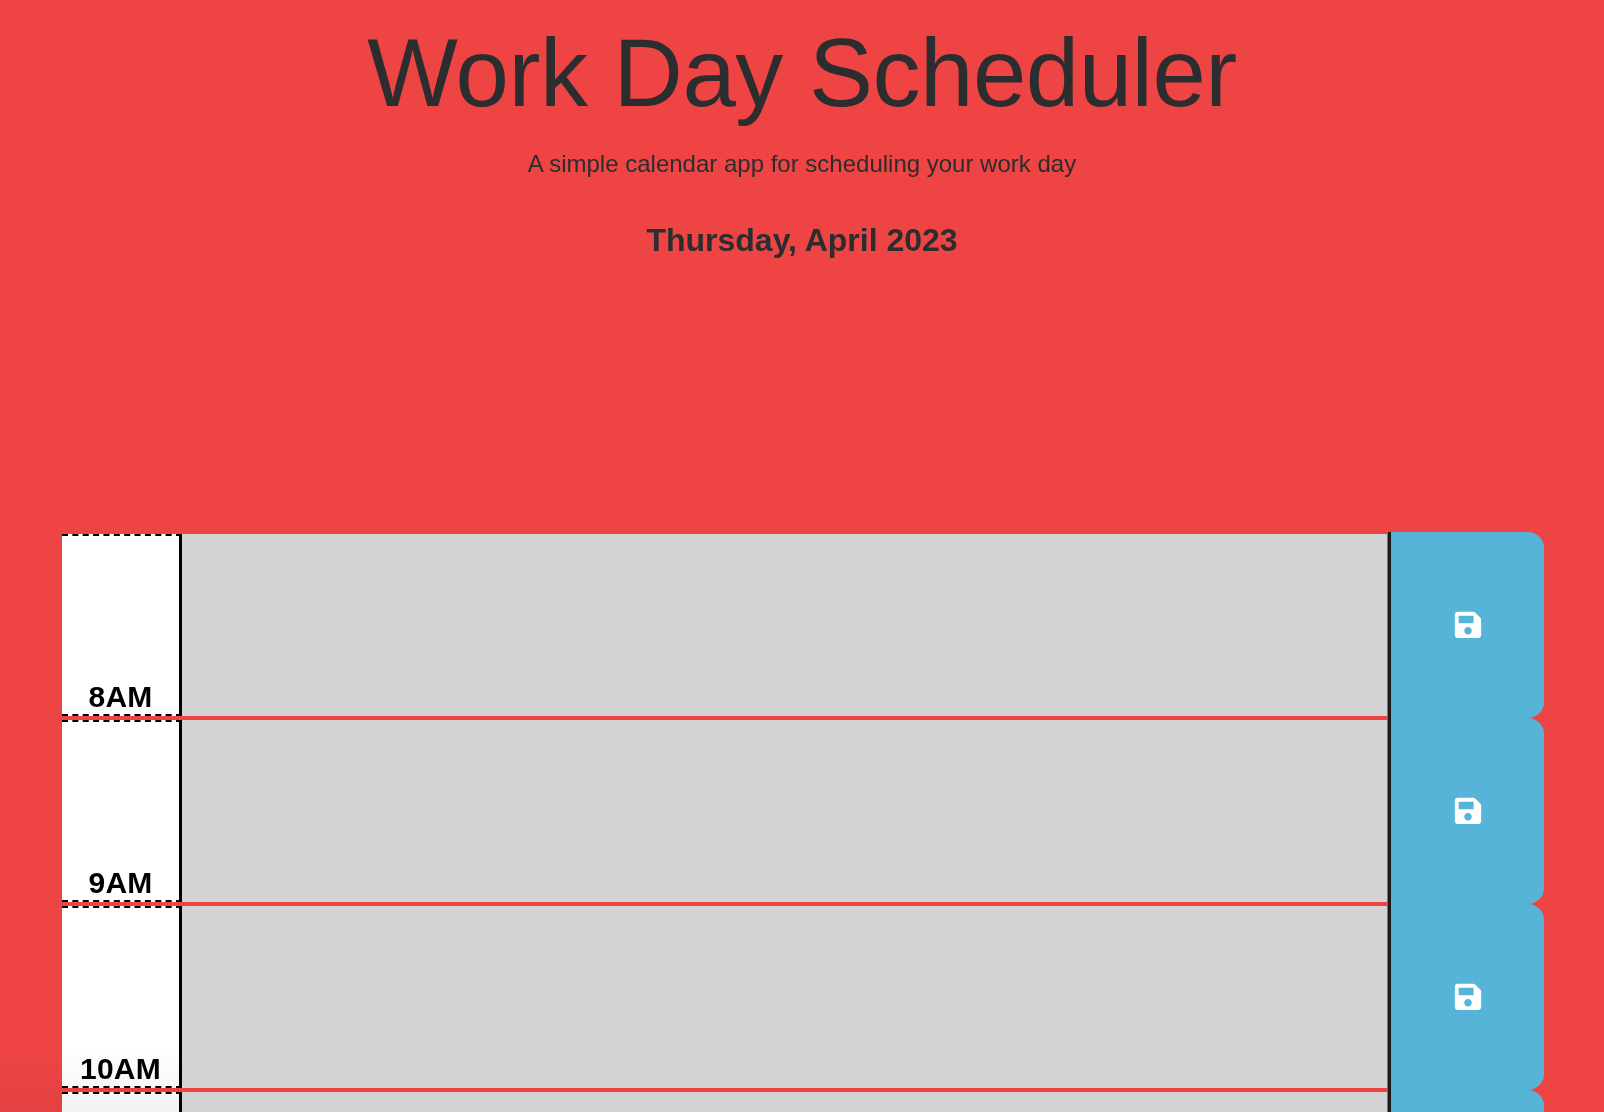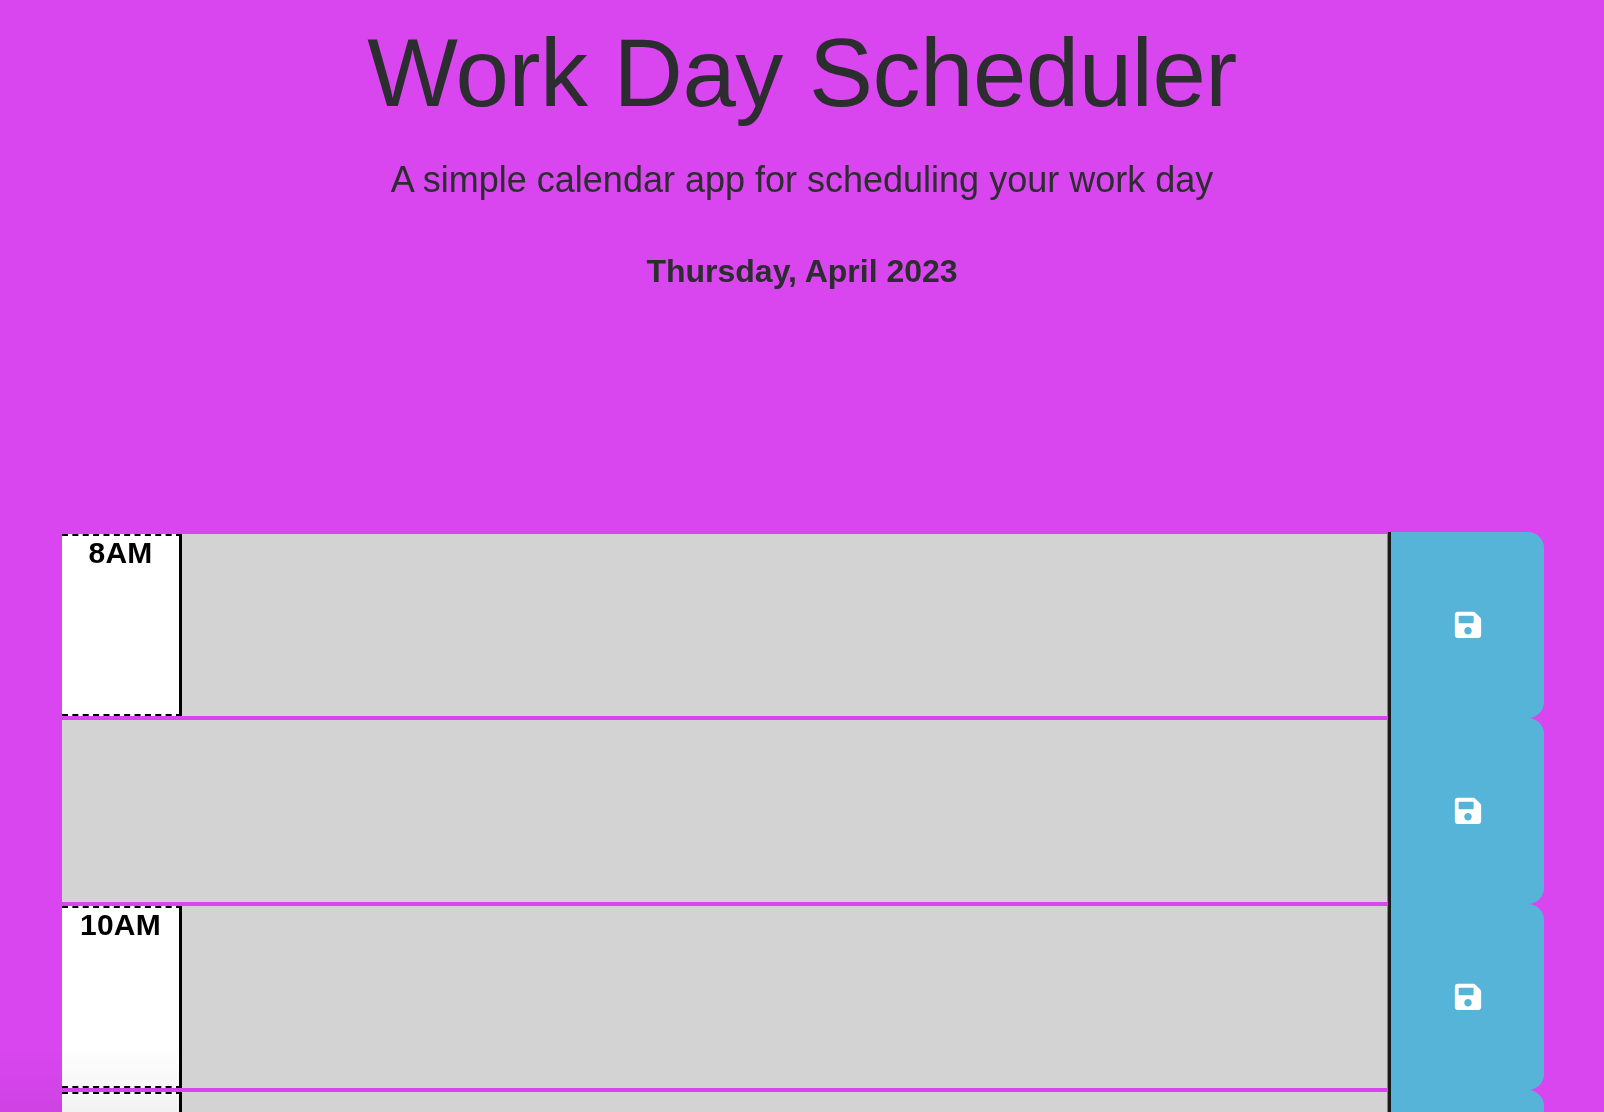--- a/index.html
+++ b/index.html
@@ -10,43 +10,43 @@
     height: 1112px;
     overflow: hidden;
     background: #ffffff;
     font-family: "Liberation Sans", sans-serif;
   }
 
   .page {
     position: relative;
     width: 1604px;
     height: 1112px;
-    background: #d946ef;
+    background: #ef4444;
   }
 
   
   .jumbotron {
     width: 100%;
     padding-top: 18px;
     text-align: center;
   }
 
   .app-title {
     margin: 0;
     font-size: 96px;
     line-height: 1.15;
     font-weight: 300;
     letter-spacing: -0.5px;
     color: #2b2d2f;
   }
 
   .app-subtitle {
-    margin: 8px;
+    margin: 0;
     padding-top: 22px;
-    font-size: 36px;
+    font-size: 24px;
     line-height: 1.2;
     font-weight: 400;
     color: #2b2d2f;
   }
 
   .current-day {
     margin: 0;
     padding-top: 42px;
     font-size: 32px;
     line-height: 1.2;
@@ -86,21 +86,21 @@
     align-items: stretch;
     height: 182px;
     margin-bottom: 4px;
   }
 
   .hour {
     flex: 0 0 120px;
     width: 120px;
     position: relative;
     display: flex;
-    align-items: flex-start;
+    align-items: flex-end;
     justify-content: center;
     background: #ffffff;
     border-top: 2px dashed #000000;
     border-bottom: 2px dashed #000000;
     border-right: 3px solid #000000;
     font-size: 30px;
     font-weight: 700;
     color: #000000;
     letter-spacing: 0.2px;
   }
@@ -179,20 +179,23 @@
     <button class="save-btn" type="button">
       <span class="save-icon">
         <svg viewBox="0 0 448 512" width="30" height="30" aria-hidden="true">
           <path fill="#ffffff" d="M433.1 129.1l-83.9-83.9A48 48 0 0 0 315.3 31H48C21.5 31 0 52.5 0 79v352c0 26.5 21.5 48 48 48h352c26.5 0 48-21.5 48-48V163.9a48 48 0 0 0-14.9-34.8zM224 416c-35.3 0-64-28.7-64-64s28.7-64 64-64 64 28.7 64 64-28.7 64-64 64zm96-304.5V212c0 6.6-5.4 12-12 12H76c-6.6 0-12-5.4-12-12V108c0-6.6 5.4-12 12-12h228.5c3.2 0 6.2 1.3 8.5 3.5l3.5 3.5c2.2 2.3 3.5 5.3 3.5 8.5z"></path>
         </svg>
       </span>
     </button>
   </div>
 
   <div class="time-block">
+    <div class="hour">
+      <span class="hour-text">9AM</span>
+    </div>
     <textarea class="entry" style=""></textarea>
     <button class="save-btn" type="button">
       <span class="save-icon">
         <svg viewBox="0 0 448 512" width="30" height="30" aria-hidden="true">
           <path fill="#ffffff" d="M433.1 129.1l-83.9-83.9A48 48 0 0 0 315.3 31H48C21.5 31 0 52.5 0 79v352c0 26.5 21.5 48 48 48h352c26.5 0 48-21.5 48-48V163.9a48 48 0 0 0-14.9-34.8zM224 416c-35.3 0-64-28.7-64-64s28.7-64 64-64 64 28.7 64 64-28.7 64-64 64zm96-304.5V212c0 6.6-5.4 12-12 12H76c-6.6 0-12-5.4-12-12V108c0-6.6 5.4-12 12-12h228.5c3.2 0 6.2 1.3 8.5 3.5l3.5 3.5c2.2 2.3 3.5 5.3 3.5 8.5z"></path>
         </svg>
       </span>
     </button>
   </div>
 

